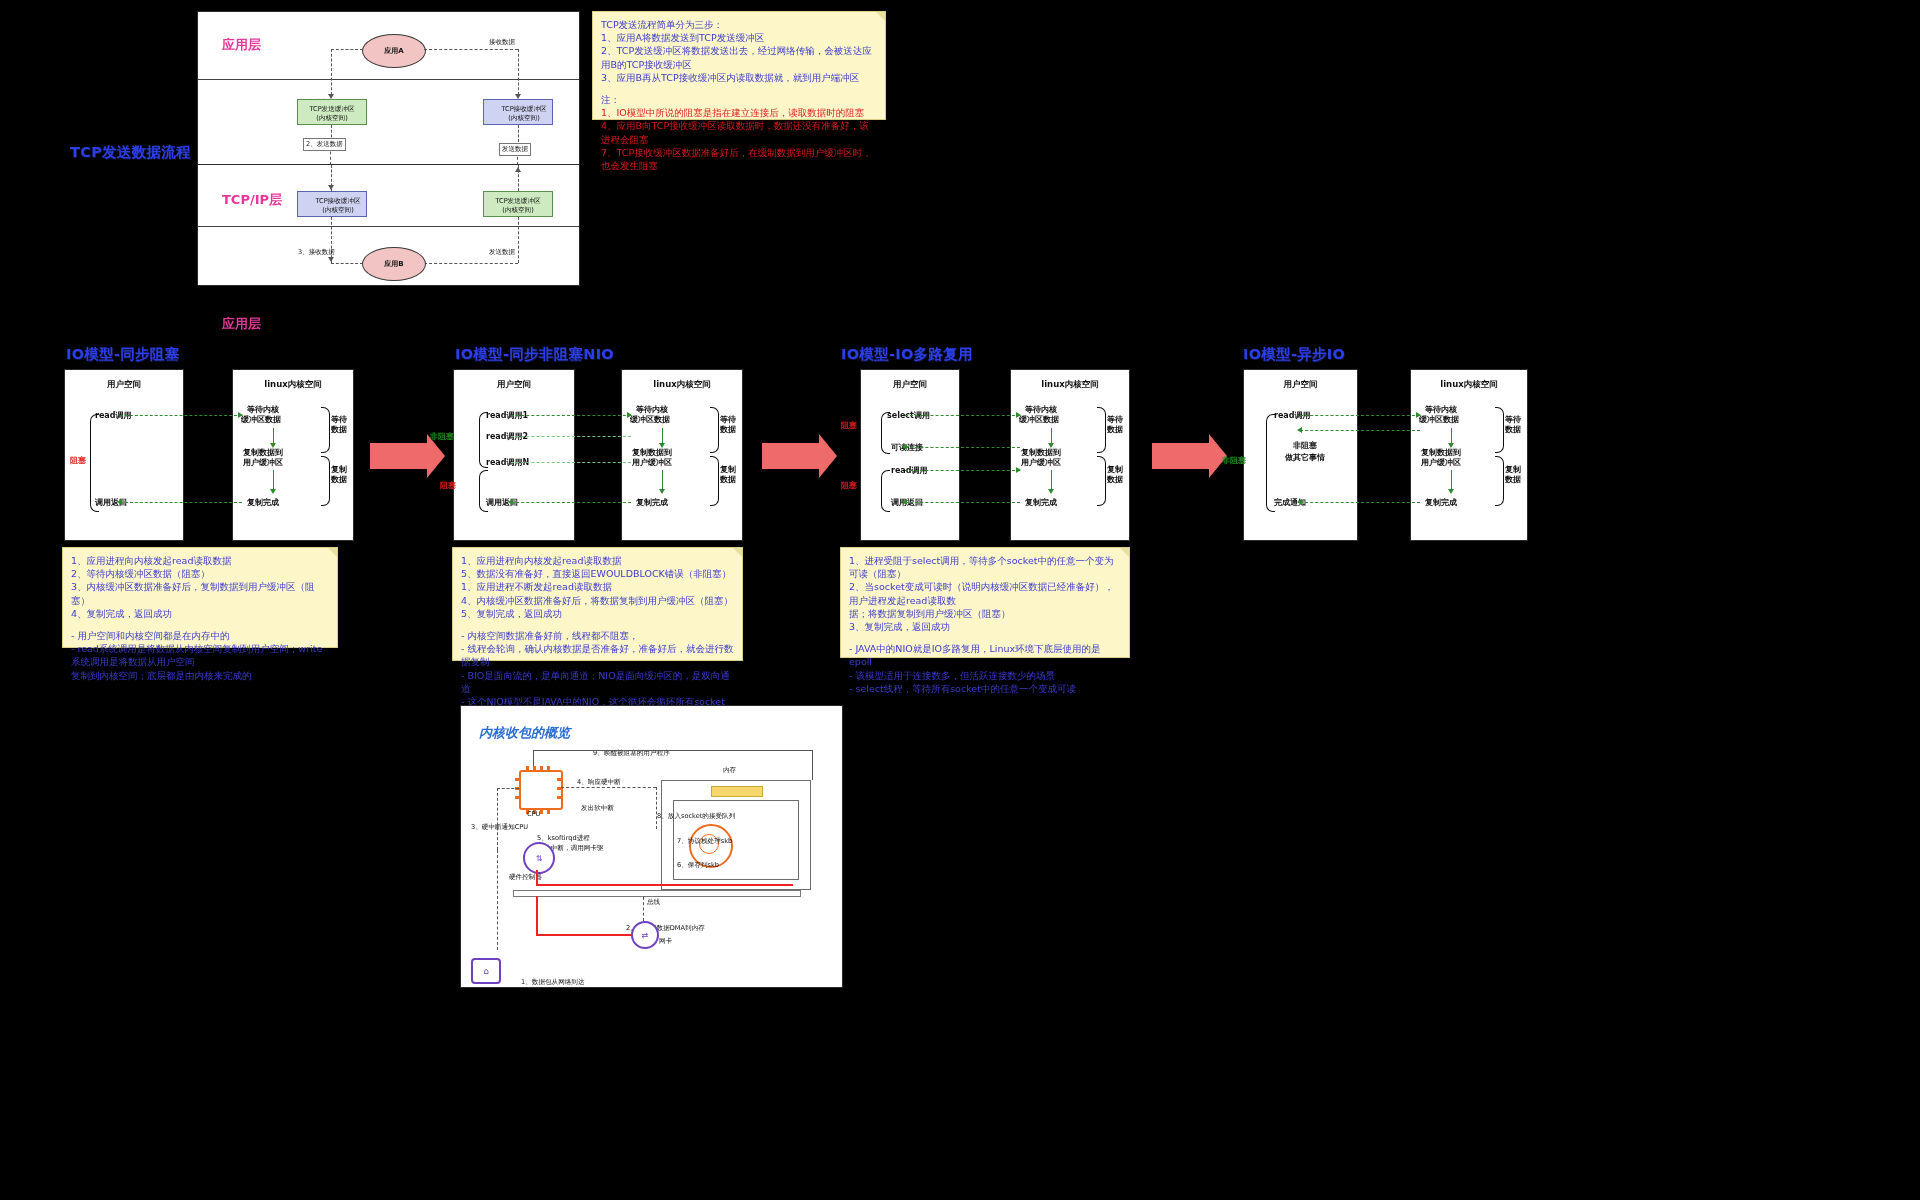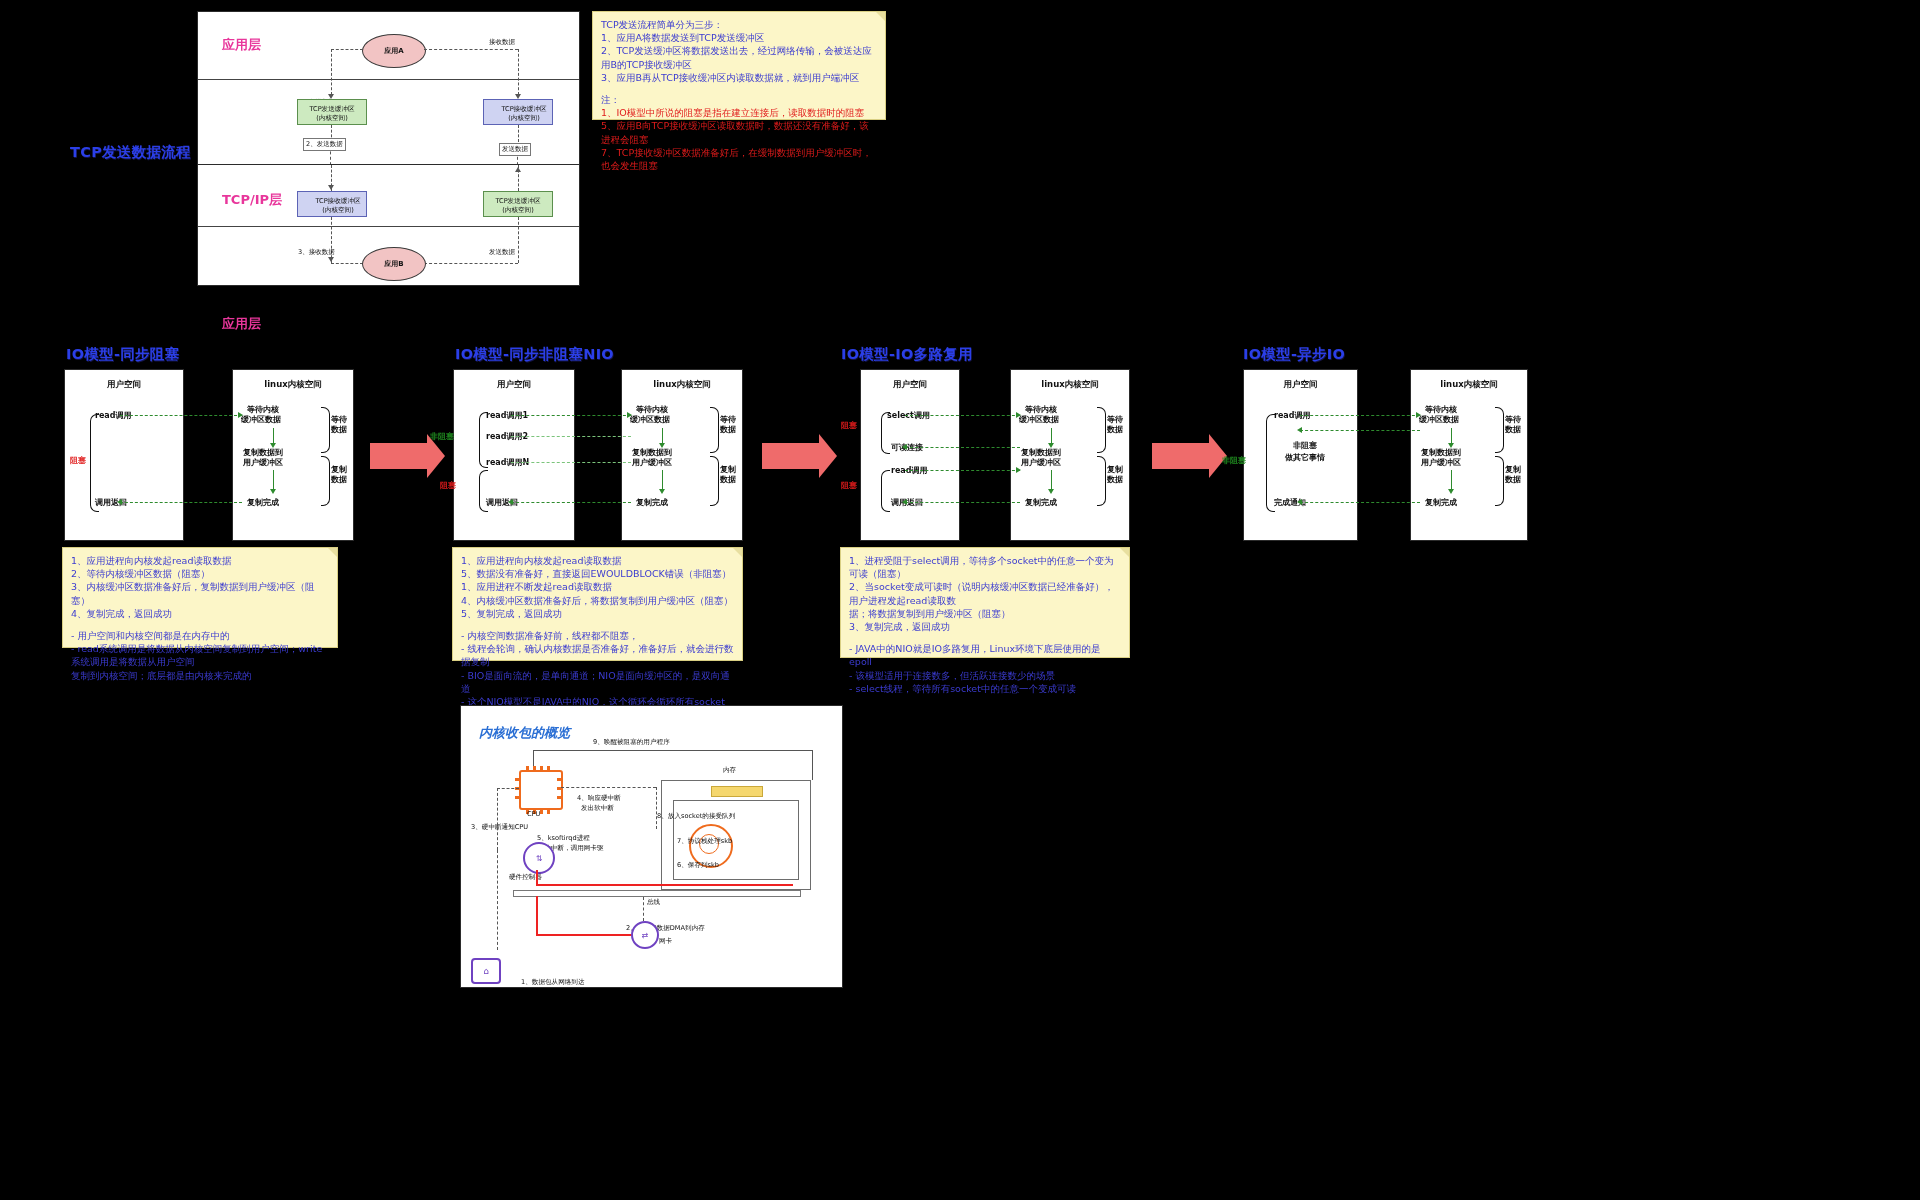--- a/index.html
+++ b/index.html
@@ -164,21 +164,21 @@
 
 <div class="abs note" style="left:592px;top:11px;width:294px;height:109px;">
   <div class="note-fold"></div>
   <div>TCP发送流程简单分为三步：</div>
   <div>1、应用A将数据发送到TCP发送缓冲区</div>
   <div>2、TCP发送缓冲区将数据发送出去，经过网络传输，会被送达应用B的TCP接收缓冲区</div>
   <div>3、应用B再从TCP接收缓冲区内读取数据就，就到用户端冲区</div>
   <div class="gap"></div>
   <div>注：</div>
   <div class="red">1、IO模型中所说的阻塞是指在建立连接后，读取数据时的阻塞</div>
-  <div class="red">5、应用B向TCP接收缓冲区读取数据时，数据还没有准备好，该进程会阻塞</div>
+  <div class="red">4、应用B向TCP接收缓冲区读取数据时，数据还没有准备好，该进程会阻塞</div>
   <div class="red">7、TCP接收缓冲区数据准备好后，在缓制数据到用户缓冲区时，也会发生阻塞</div>
 </div>
 
 <div class="abs sect-title" style="left:66px;top:345px;">IO模型-同步阻塞</div>
 <div class="abs io-box" style="left:64px;top:369px;width:120px;height:172px;">
   <div class="io-head">用户空间</div>
   <div class="io-lbl" style="left:30px;top:41px;">read调用</div>
   <div class="io-lbl" style="left:30px;top:128px;">调用返回</div>
   <div class="io-red" style="left:5px;top:85px;">阻塞</div>
   <div class="brace" style="left:25px;top:44px;width:8px;height:96px;"></div>
@@ -357,21 +357,21 @@
 <div class="abs gdash" style="left:1300px;top:415px;width:120px;"></div>
 <div class="abs gar-r" style="left:1416px;top:412px;"></div>
 <div class="abs gdash" style="left:1300px;top:430px;width:120px;"></div>
 <div class="abs gar-l" style="left:1297px;top:427px;"></div>
 <div class="abs gdash" style="left:1300px;top:502px;width:120px;"></div>
 <div class="abs gar-l" style="left:1297px;top:499px;"></div>
 
 <div class="abs" id="kernel">
   <div class="k-title">内核收包的概览</div>
 
-  <div class="k-txt" style="left:132px;top:32px;">9、唤醒被阻塞的用户程序</div>
+  <div class="k-txt" style="left:132px;top:43px;">9、唤醒被阻塞的用户程序</div>
   <div class="abs" style="left:72px;top:44px;width:280px;height:1px;background:#555;"></div>
   <div class="abs" style="left:72px;top:44px;width:1px;height:22px;background:#555;"></div>
   <div class="abs" style="left:351px;top:44px;width:1px;height:30px;background:#555;"></div>
 
   <div class="cpu" style="left:58px;top:64px;">
     <i style="left:5px;top:-6px;width:3px;height:6px;"></i>
     <i style="left:12px;top:-6px;width:3px;height:6px;"></i>
     <i style="left:19px;top:-6px;width:3px;height:6px;"></i>
     <i style="left:26px;top:-6px;width:3px;height:6px;"></i>
     <i style="left:5px;top:36px;width:3px;height:6px;"></i>
@@ -380,21 +380,21 @@
     <i style="left:26px;top:36px;width:3px;height:6px;"></i>
     <i style="left:-6px;top:6px;width:6px;height:3px;"></i>
     <i style="left:-6px;top:15px;width:6px;height:3px;"></i>
     <i style="left:-6px;top:24px;width:6px;height:3px;"></i>
     <i style="left:36px;top:6px;width:6px;height:3px;"></i>
     <i style="left:36px;top:15px;width:6px;height:3px;"></i>
     <i style="left:36px;top:24px;width:6px;height:3px;"></i>
   </div>
   <div class="k-txt" style="left:66px;top:104px;">CPU</div>
 
-  <div class="k-txt" style="left:116px;top:88px;">4、响应硬中断</div>
+  <div class="k-txt" style="left:116px;top:72px;">4、响应硬中断</div>
   <div class="k-txt" style="left:120px;top:98px;">发出软中断</div>
   <div class="k-dl" style="left:100px;top:81px;width:95px;"></div>
   <div class="k-dv" style="left:195px;top:81px;height:42px;"></div>
 
   <div class="k-txt" style="left:10px;top:117px;">3、硬中断通知CPU</div>
   <div class="k-dv" style="left:36px;top:82px;height:62px;"></div>
   <div class="k-dl" style="left:36px;top:82px;width:22px;"></div>
 
   <div class="k-txt" style="left:76px;top:128px;">5、ksoftirqd进程</div>
   <div class="k-txt" style="left:70px;top:138px;">处理软中断，调用网卡驱</div>

